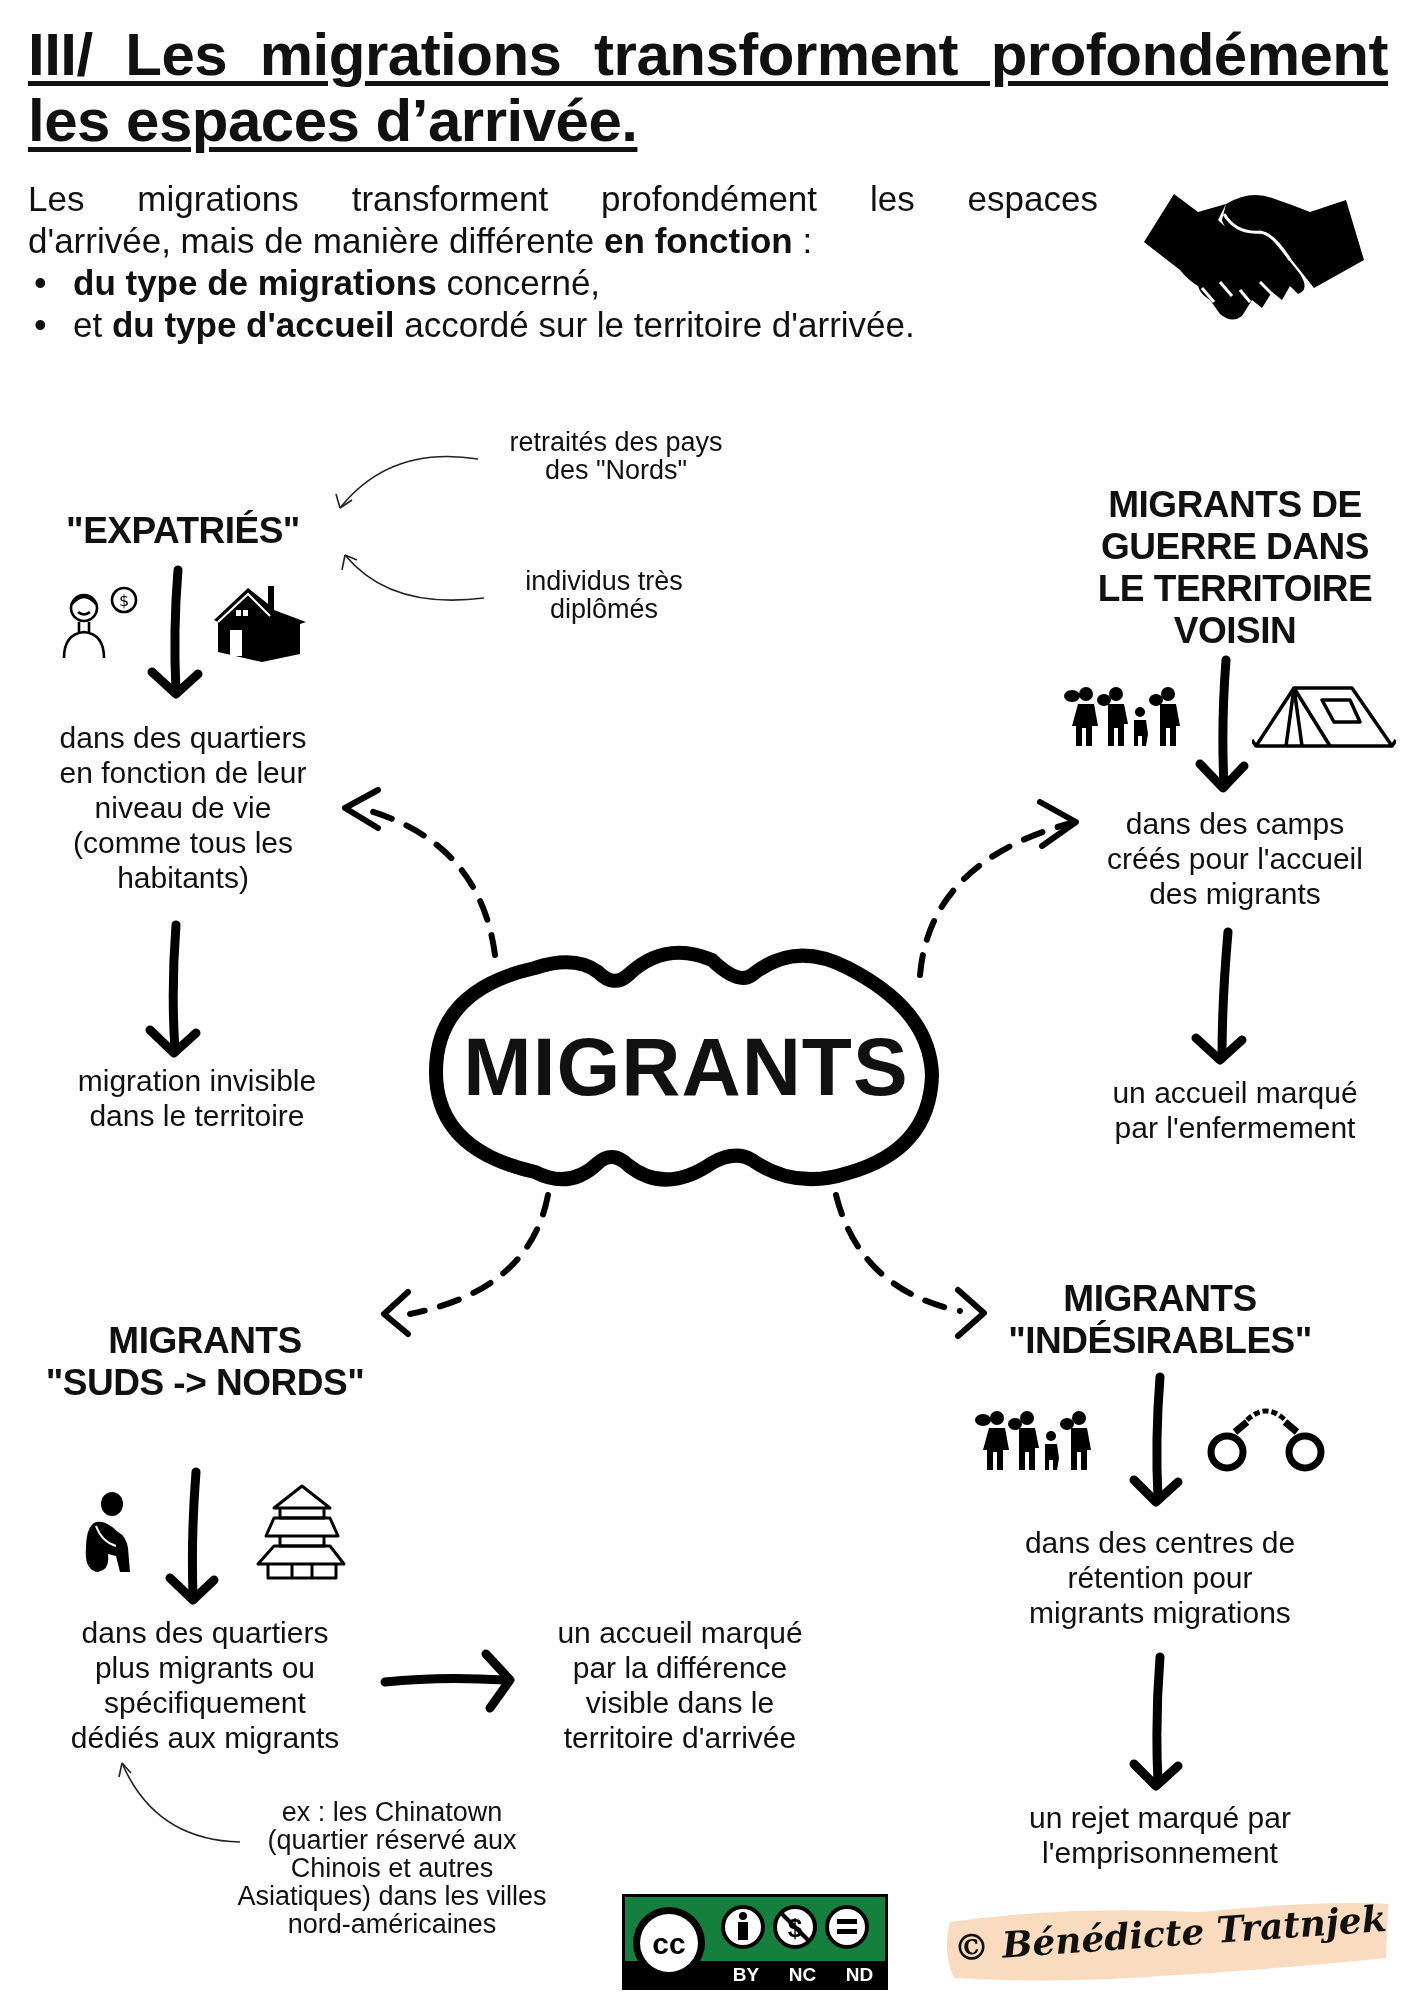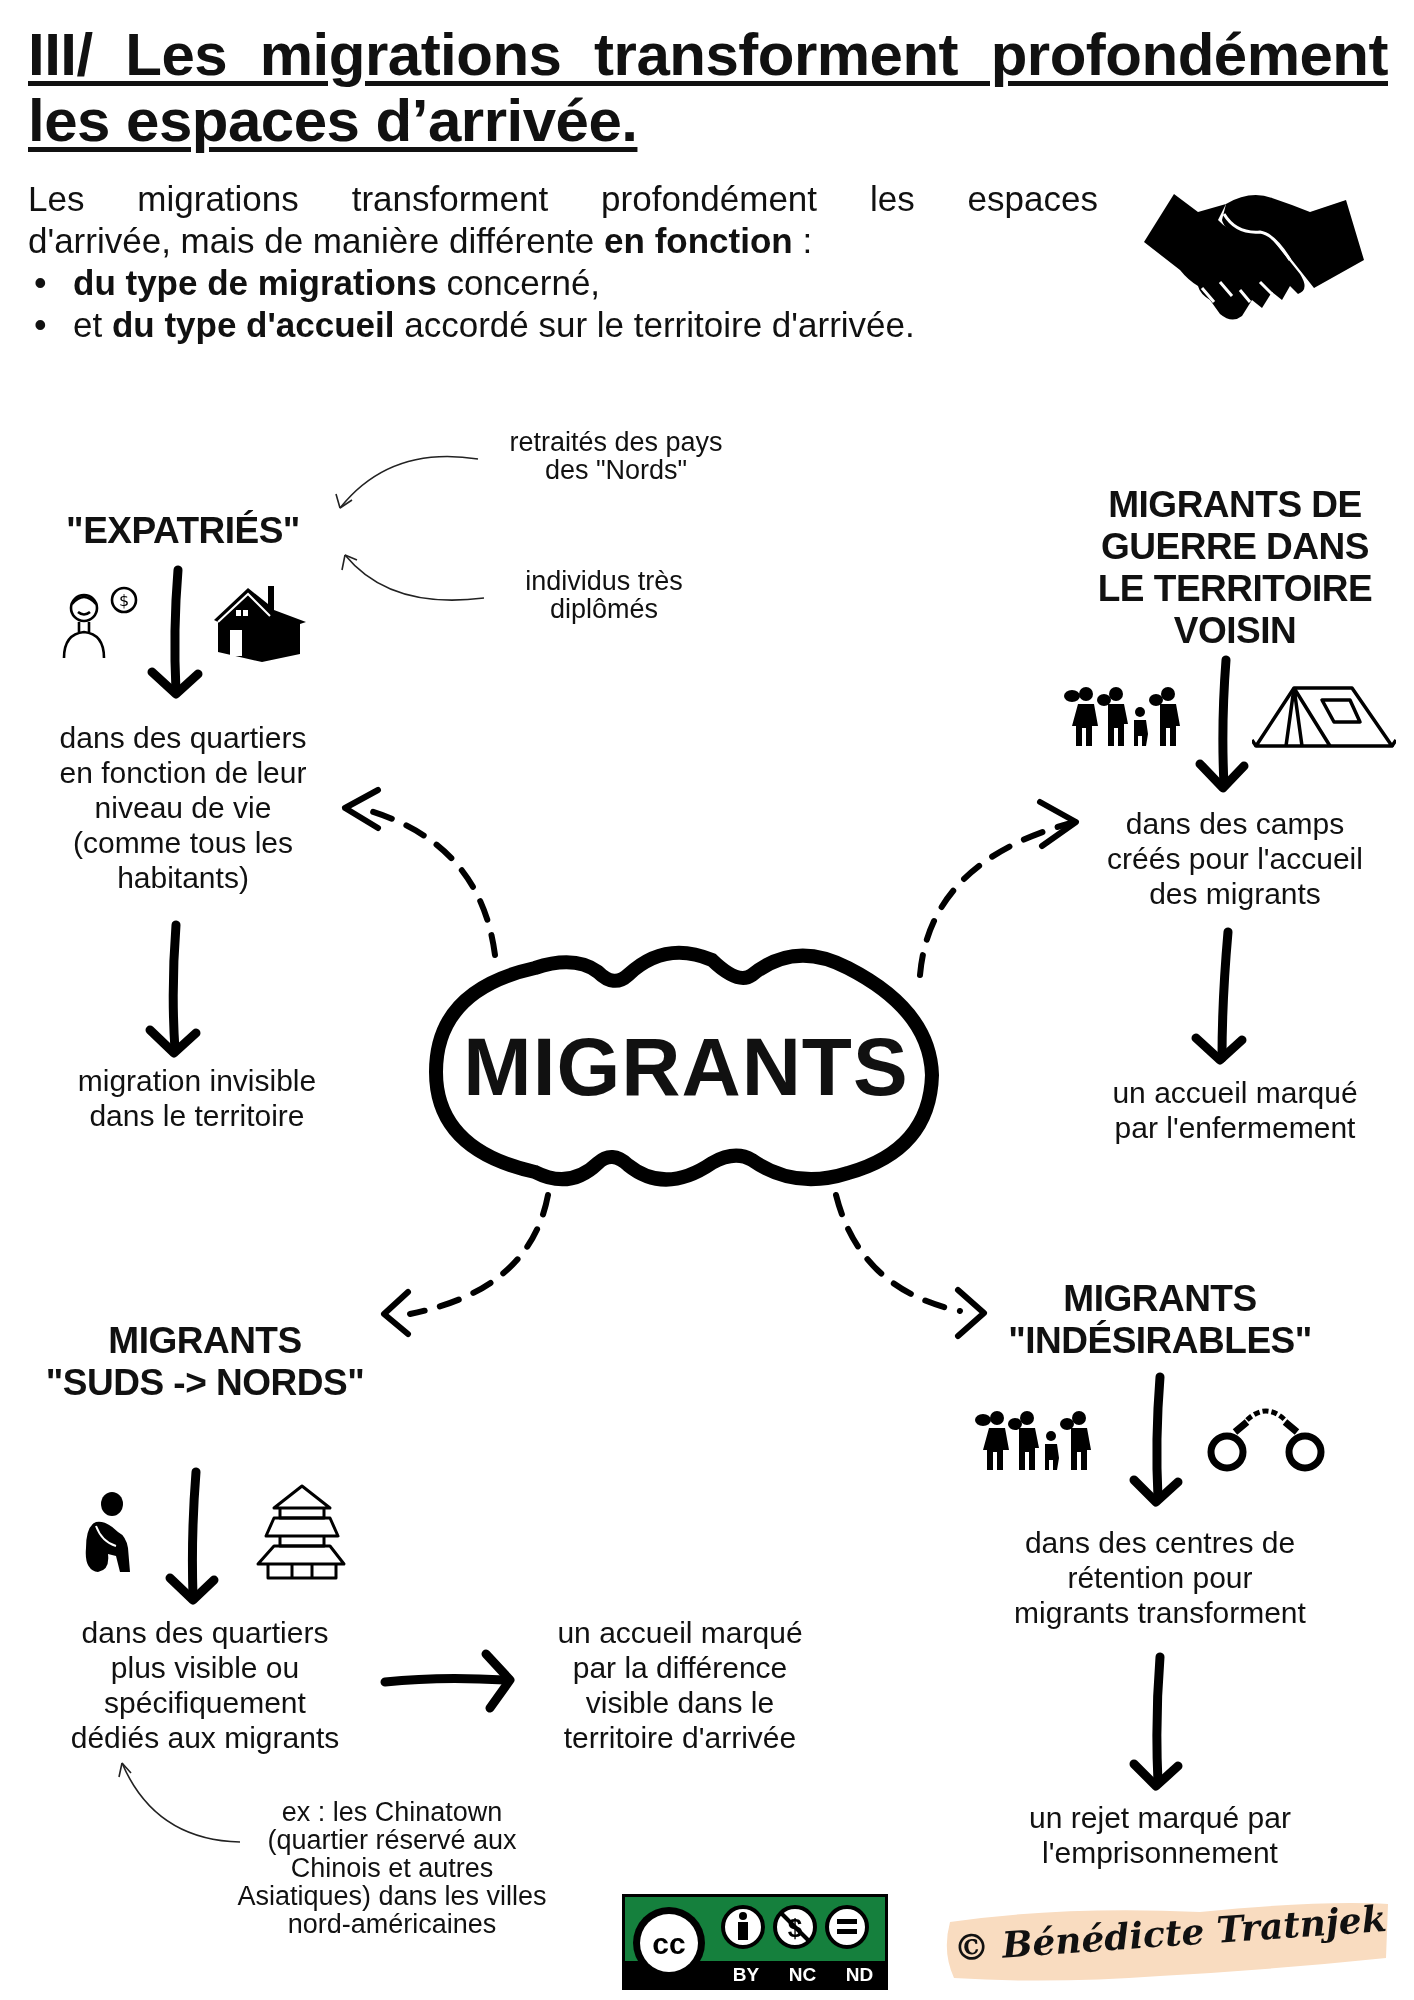--- a/index.html
+++ b/index.html
@@ -208,21 +208,21 @@
     <path d="M48 2 L76 24 L20 24 Z"></path>
     <path d="M26 24 L26 34 L70 34 L70 24"></path>
     <path d="M20 34 L76 34 L84 52 L12 52 Z"></path>
     <path d="M26 52 L26 62 L70 62 L70 52"></path>
     <path d="M20 62 L76 62 L90 80 L4 80 Z"></path>
     <path d="M14 80 L14 94 L82 94 L82 80 M38 80 L38 94 M58 80 L58 94"></path>
   </g>
 </svg>
 <div class="abs body-text" style="left:30px; top:1615px; width:350px;">
   <div>dans des quartiers</div>
-  <div>plus visible ou</div>
+  <div>plus migrants ou</div>
   <div>spécifiquement</div>
   <div>dédiés aux migrants</div>
 </div>
 <div class="abs body-text" style="left:510px; top:1615px; width:340px;">
   <div>un accueil marqué</div>
   <div>par la différence</div>
   <div>visible dans le</div>
   <div>territoire d'arrivée</div>
 </div>
 <div class="abs note" style="left:232px; top:1798px; width:320px;">
@@ -256,21 +256,21 @@
   <g stroke="#000" fill="none">
     <circle cx="24" cy="48" r="16" stroke-width="7"></circle>
     <circle cx="102" cy="48" r="16" stroke-width="7"></circle>
     <path d="M32 28 L44 18 M94 28 L82 18" stroke-width="7"></path>
     <path d="M44 16 Q63 -2 82 16" stroke-width="5" stroke-dasharray="6 3"></path>
   </g>
 </svg>
 <div class="abs body-text" style="left:985px; top:1525px; width:350px;">
   <div>dans des centres de</div>
   <div>rétention pour</div>
-  <div>migrants transforment</div>
+  <div>migrants migrations</div>
 </div>
 <div class="abs body-text" style="left:985px; top:1800px; width:350px;">
   <div>un rejet marqué par</div>
   <div>l'emprisonnement</div>
 </div>
 
 <div class="abs cc-badge" style="left:622px; top:1894px; width:266px; height:96px;">
   <svg class="abs" style="left:0; top:0;" width="260" height="90" viewBox="0 0 260 90">
     <rect x="0" y="64" width="260" height="26" fill="#000"></rect>
     <circle cx="44" cy="46" r="36" fill="#000"></circle>

